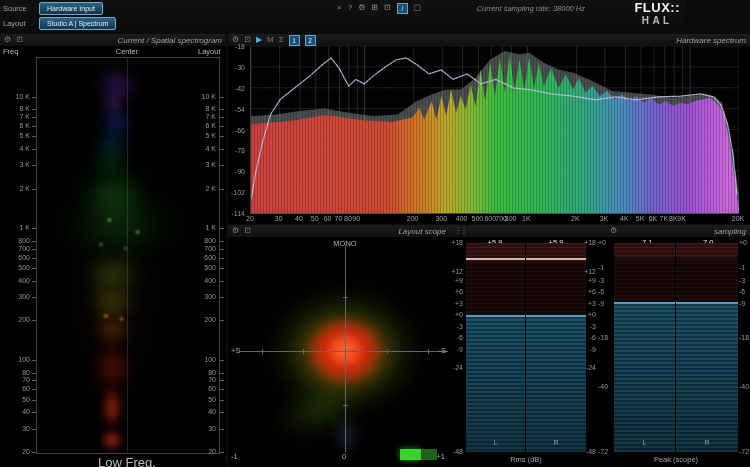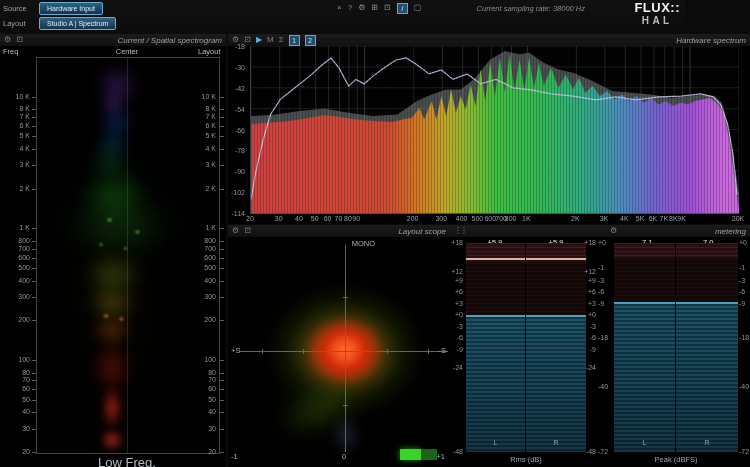--- a/index.html
+++ b/index.html
@@ -345,21 +345,21 @@
         <span class="spec-f-lbl" style="top: 0px; left: 488px;">20K</span>
       </div>
   </div>
 
   <div class="panel" id="vector-panel">
     <div class="phead">
       <span class="hicon">⚙</span>
       <span class="hicon">⊡</span>
       <span class="ptitle">Layout scope</span>
     </div>
-    <span class="vs-lbl" style="left:87px;top:14px;width:60px;text-align:right">MONO</span>
+    <span class="vs-lbl" style="left:87px;top:14px;width:60px;text-align:center">MONO</span>
 
     <div class="vblob" style="left:12px;top:38px;width:210px;height:176px;filter:blur(9px);background:radial-gradient(closest-side,rgba(110,150,20,.5),rgba(80,110,12,.22) 55%,rgba(0,0,0,0) 72%)"></div>
     <div class="vblob" style="left:30px;top:150px;width:120px;height:70px;transform:rotate(-20deg);filter:blur(8px);background:radial-gradient(closest-side,rgba(90,130,15,.35),rgba(0,0,0,0) 75%)"></div>
     <div class="vblob" style="left:42px;top:66px;width:150px;height:122px;filter:blur(6px);background:radial-gradient(closest-side,rgba(225,100,18,.7),rgba(0,0,0,0) 72%)"></div>
     <div class="vblob" style="left:67px;top:82px;width:100px;height:88px;filter:blur(3px);background:radial-gradient(closest-side,rgba(255,60,16,.95),rgba(220,35,8,.8) 45%,rgba(160,25,5,0) 78%)"></div>
     <div class="vblob" style="left:94px;top:104px;width:46px;height:42px;filter:blur(2px);background:radial-gradient(closest-side,#ff6a30,rgba(255,70,20,0) 85%)"></div>
     <div class="vblob" style="left:105px;top:190px;width:26px;height:40px;filter:blur(6px);background:radial-gradient(closest-side,rgba(130,150,220,.28),rgba(0,0,0,0))"></div>
     <div id="vs-h"></div>
     <div id="vs-v"></div>
     <div class="vs-tick-h" style="left:34px"></div>
@@ -374,21 +374,21 @@
     <span class="vs-lbl" style="left:114px;top:227px">0</span>
     <span class="vs-lbl" style="right:5px;top:227px">+1</span>
     <div id="vs-corrbar"></div>
     <div id="vs-corrbar2"></div>
   </div>
 
   <div class="panel" id="meter-panel">
     <div class="phead">
       <span class="hicon" style="letter-spacing:-2px">⋮⋮</span>
       <span class="hicon" style="position:absolute;left:160px">⚙</span>
-      <span class="ptitle">metering</span>
+      <span class="ptitle">sampling</span>
     </div>
     <span class="mval" style="left:25px">+5.9</span>
     <span class="mval" style="left:86px">+5.9</span>
     <span class="mval" style="left:176px">-7.1</span>
     <span class="mval" style="left:237px">-7.0</span>
 
     <div class="meter m-rms" style="left:16px;width:59px">
       <div class="zred"></div>
       <div class="pline"></div>
       <div class="mfill"></div>
@@ -452,15 +452,15 @@
         <span class="msl" style="top: 39.08px;">-1</span>
         <span class="msl" style="top: 51.62px;">-3</span>
         <span class="msl" style="top: 63.115px;">-6</span>
         <span class="msl" style="top: 74.61px;">-9</span>
         <span class="msl" style="top: 109.095px;">-18</span>
         <span class="msl" style="top: 158.21px;">-40</span>
         <span class="msl" style="top: 223px;">-72</span>
       </div>
 
     <span class="mcaption" style="left:16px;width:120px">Rms (dB)</span>
-    <span class="mcaption" style="left:164px;width:124px">Peak (dBFS)</span>
+    <span class="mcaption" style="left:164px;width:124px">Peak (scope)</span>
   </div>
 </div>
 
 </body></html>

